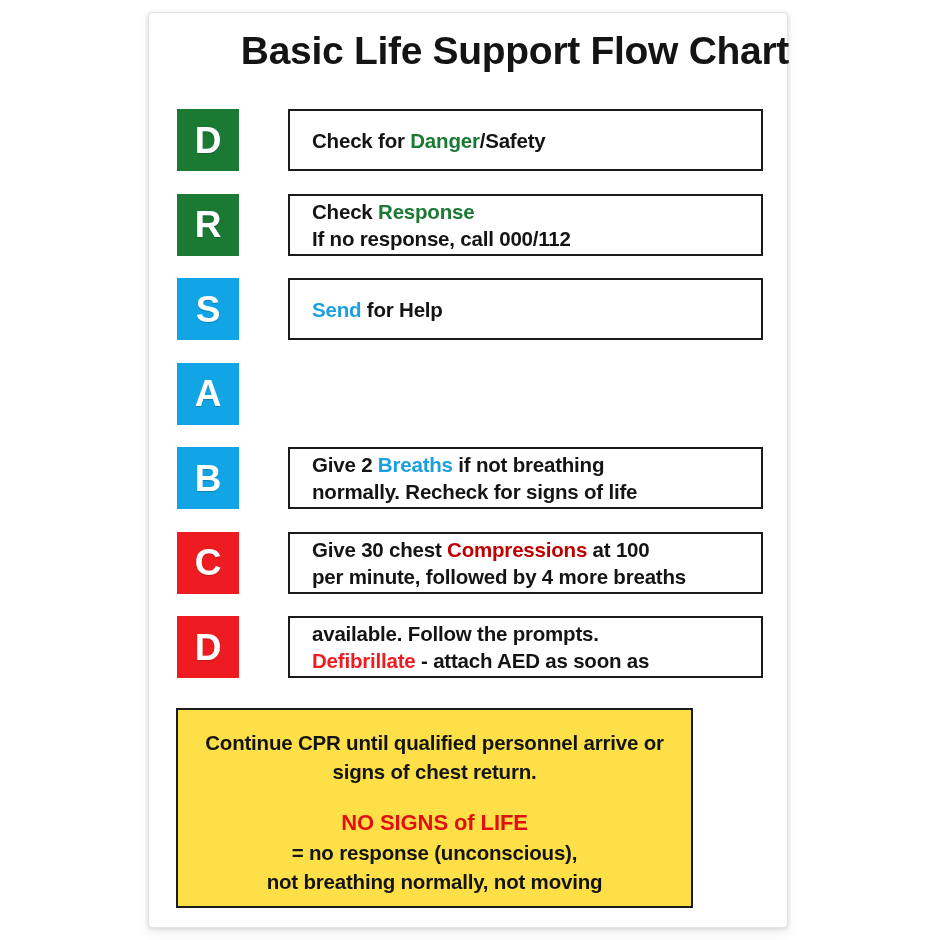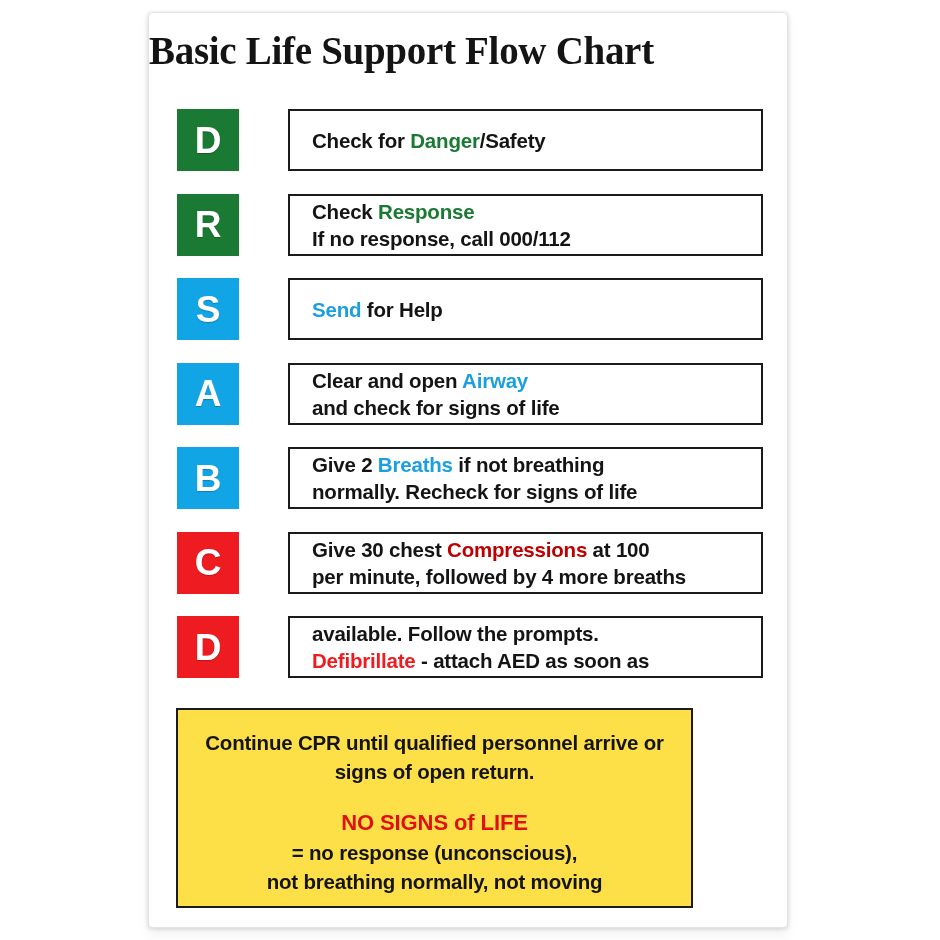--- a/index.html
+++ b/index.html
@@ -27,28 +27,27 @@
     border-radius: 4px;
     box-shadow: 0 1px 4px rgba(0,0,0,0.14), 0 6px 14px rgba(0,0,0,0.06);
     box-sizing: border-box;
   }
 
   #poster-title {
     position: absolute;
     left: 0;
     top: 14px;
     width: 640px;
-    text-align: left;
+    text-align: right;
     font-size: 39px;
     font-weight: bold;
     letter-spacing: -0.3px;
     color: #141414;
     line-height: 48px;
     white-space: nowrap;
-    font-family: Liberation Serif, serif;
   }
 
   #steps-list {
     position: absolute;
     left: 0;
     top: 96px;
     width: 640px;
   }
 
   .step-row {
@@ -152,24 +151,20 @@
         </div>
       </div>
       <div class="step-row">
         <div class="step-letter-badge" style="background: rgb(18, 165, 229);">S</div>
         <div class="step-text-box">
           <div class="step-line"><span class="kw" style="color: rgb(27, 159, 224);">Send</span><span class="kw" style="color: rgb(20, 20, 20);"> for Help</span></div>
         </div>
       </div>
       <div class="step-row">
         <div class="step-letter-badge" style="background: rgb(18, 165, 229);">A</div>
-        <div class="step-text-box">
-          <div class="step-line"><span class="kw" style="color: rgb(20, 20, 20);">Clear and open </span><span class="kw" style="color: rgb(27, 159, 224);">Airway</span></div>
-          <div class="step-line"><span class="kw" style="color: rgb(20, 20, 20);">and check for signs of life</span></div>
-        </div>
       </div>
       <div class="step-row">
         <div class="step-letter-badge" style="background: rgb(18, 165, 229);">B</div>
         <div class="step-text-box">
           <div class="step-line"><span class="kw" style="color: rgb(20, 20, 20);">Give 2 </span><span class="kw" style="color: rgb(27, 159, 224);">Breaths</span><span class="kw" style="color: rgb(20, 20, 20);"> if not breathing</span></div>
           <div class="step-line"><span class="kw" style="color: rgb(20, 20, 20);">normally. Recheck for signs of life</span></div>
         </div>
       </div>
       <div class="step-row">
         <div class="step-letter-badge" style="background: rgb(238, 28, 32);">C</div>
@@ -182,20 +177,20 @@
         <div class="step-letter-badge" style="background: rgb(238, 28, 32);">D</div>
         <div class="step-text-box">
           <div class="step-line"><span class="kw" style="color: rgb(20, 20, 20);">available. Follow the prompts.</span></div>
           <div class="step-line"><span class="kw" style="color: rgb(238, 28, 32);">Defibrillate</span><span class="kw" style="color: rgb(20, 20, 20);"> - attach AED as soon as</span></div>
         </div>
       </div>
     </div>
 
   <div id="footer-box">
     <div class="footer-line">Continue CPR until qualified personnel arrive or</div>
-    <div class="footer-line">signs of open return.</div>
+    <div class="footer-line">signs of chest return.</div>
     <div class="footer-gap"></div>
     <div class="footer-highlight" style="color: rgb(224, 16, 16);">NO SIGNS of LIFE</div>
     <div class="footer-line">= no response (unconscious),</div>
     <div class="footer-line">not breathing normally, not moving</div>
   </div>
 
 </div>
 
 </body></html>

